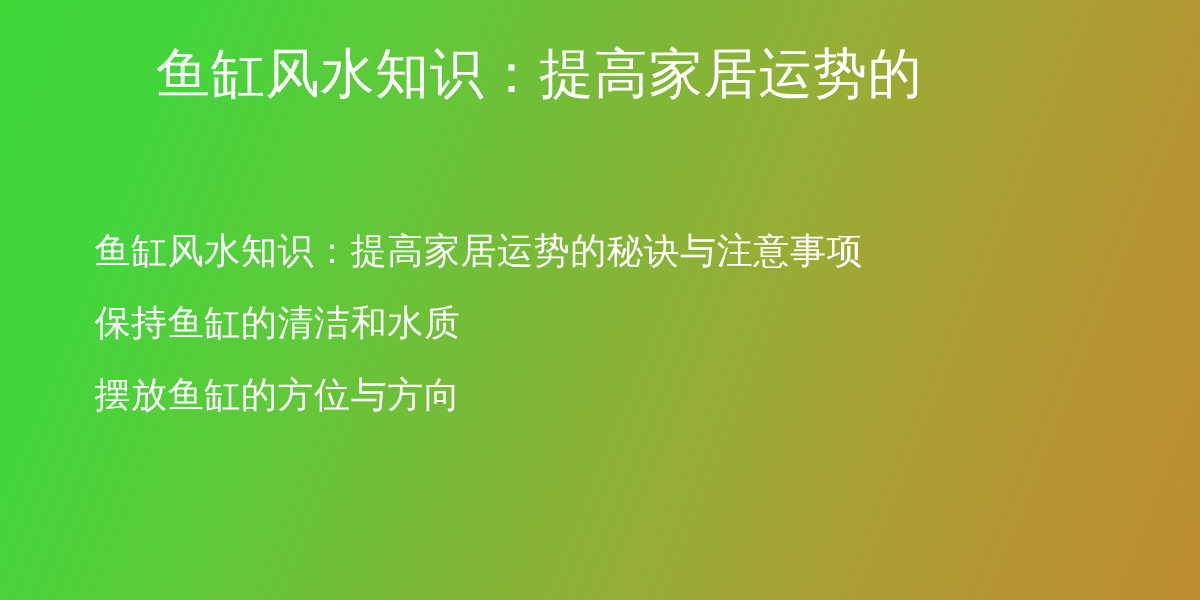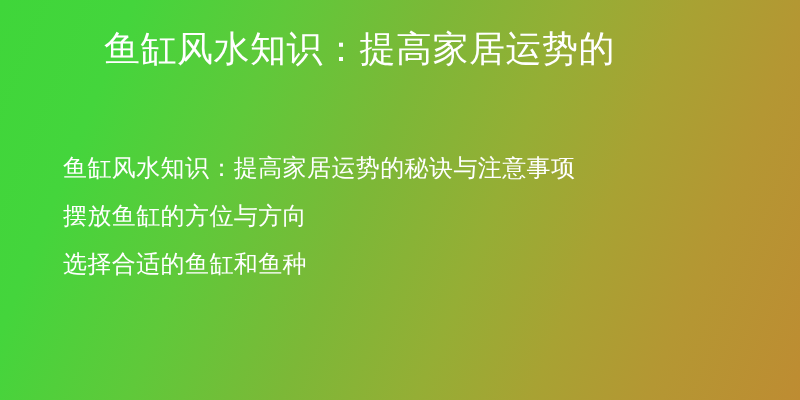--- a/index.html
+++ b/index.html
@@ -69,17 +69,17 @@
 <body>
 
 <div id="poster">
 
   <div id="title-block">
     <span class="title-line">鱼缸风水知识：提高家居运势的</span>
   </div>
 
   <div id="list-block">
     <span class="list-item">鱼缸风水知识：提高家居运势的秘诀与注意事项</span>
+    <span class="list-item">保持鱼缸的清洁和水质</span>
     <span class="list-item">摆放鱼缸的方位与方向</span>
-    <span class="list-item">选择合适的鱼缸和鱼种</span>
   </div>
 
 </div>
 
 </body></html>

